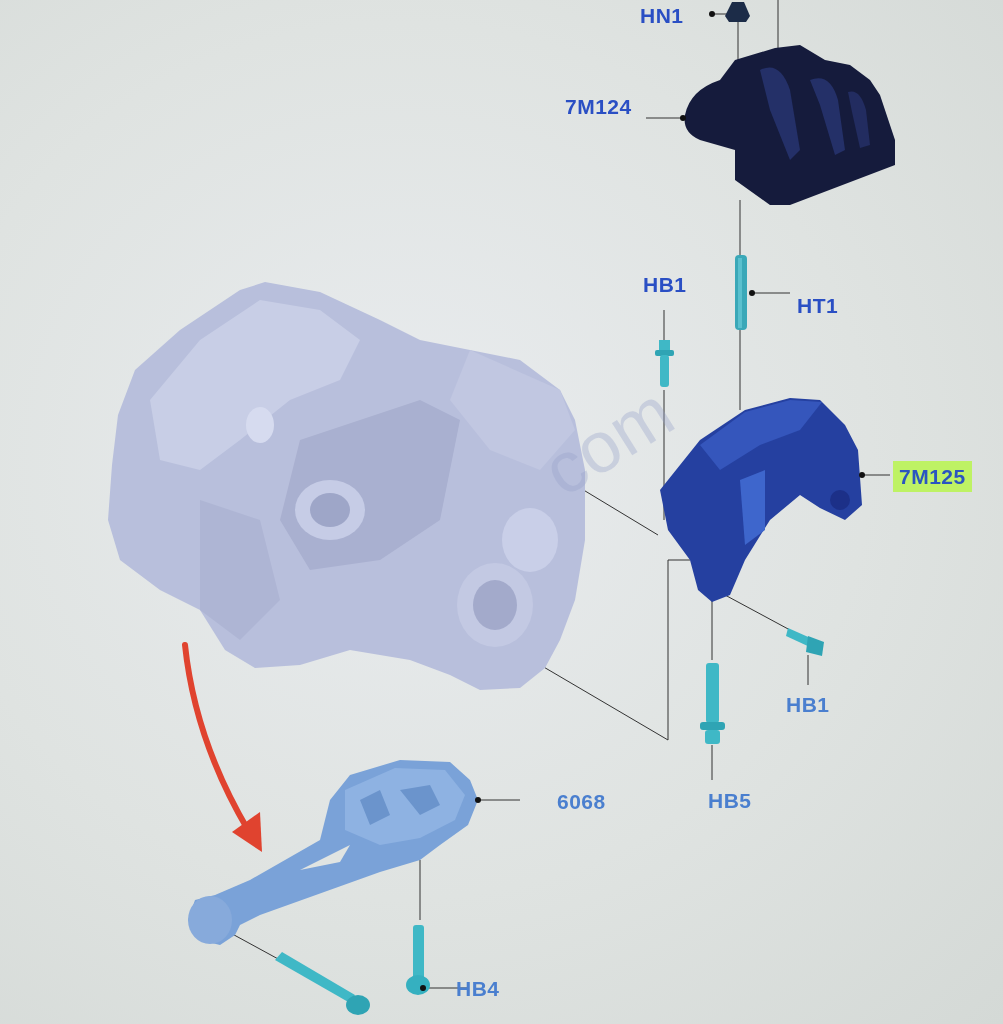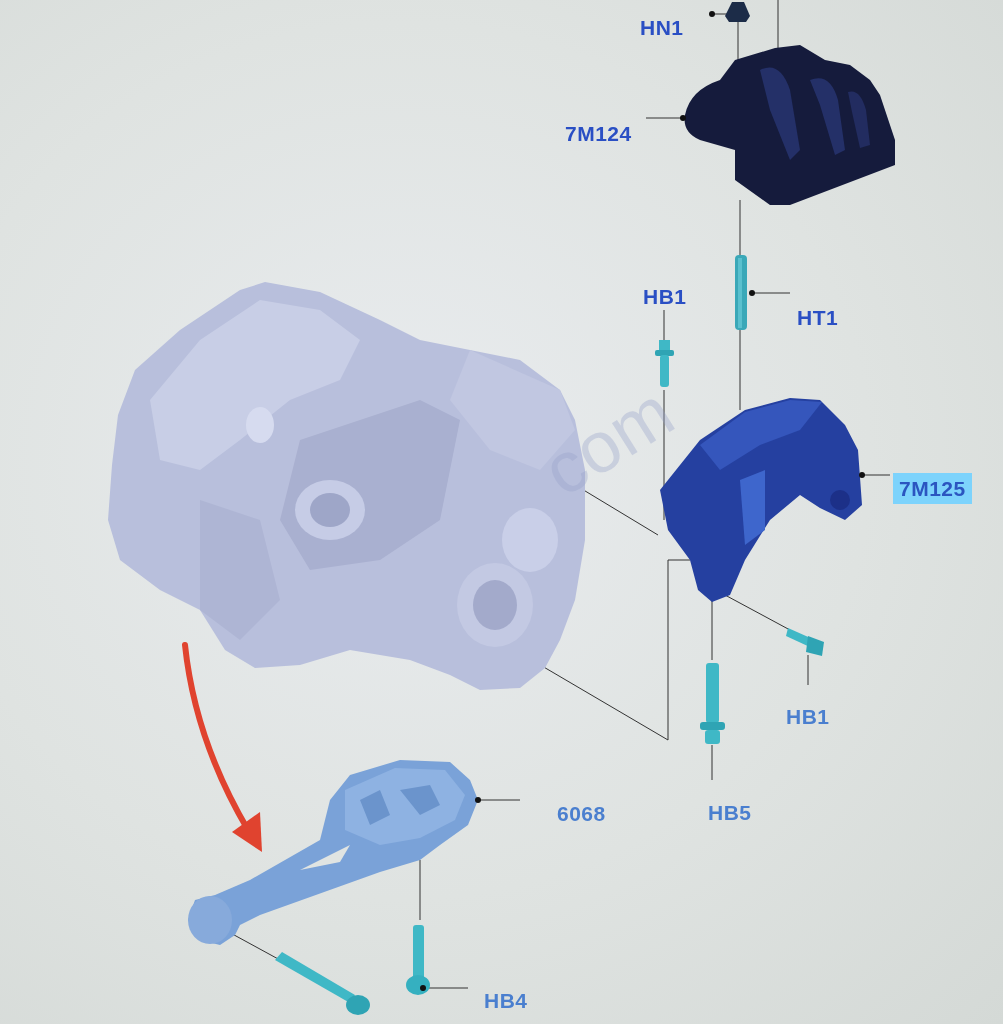--- a/index.html
+++ b/index.html
@@ -7,26 +7,25 @@
       width: 1003px; height: 1024px; overflow: hidden;
       background: radial-gradient(ellipse at 40% 45%, #e9ecef 0%, #dfe3e1 55%, #d4d9d6 100%);
       font-family: "Liberation Sans", sans-serif;
       position: relative;
     }
     #stage { position: absolute; left: 0; top: 0; width: 1003px; height: 1024px; }
     .callout {
       position: absolute; font-family: "Liberation Sans", sans-serif;
       font-weight: bold; font-size: 21px; letter-spacing: 0.5px; line-height: 1;
       white-space: nowrap;
-      margin-top: 12px;
     }
     .callout.dark { color: #2a4fc4; }
     .callout.light { color: #4a7fcf; }
     .callout.selected {
-      background: #7dd3fc; padding: 5px 6px; color: #2b55c0;
+      background: #bef264; padding: 5px 6px; color: #2b55c0;
     }
     .watermark {
       position: absolute; font-size: 72px; color: rgba(150,160,200,0.35);
       transform: rotate(-32deg); font-family: "Liberation Sans", sans-serif;
       left: 540px; top: 400px;
     }
   </style>
 </head>
 <body>
 
@@ -140,21 +139,21 @@
 
     <g>
       <path d="M275 960 L282 952 L355 995 L350 1003 Z" fill="#3fb8c6"></path>
       <ellipse cx="358" cy="1005" rx="12" ry="10" fill="#2fa4b4"></ellipse>
     </g>
   </svg>
 
   <div class="watermark">com</div>
 
   <div class="callout dark" style="left:640px;top:5px">HN1</div>
-  <div class="callout dark" style="left:565px;top:111px">7M124</div>
+  <div class="callout dark" style="left:565px;top:96px">7M124</div>
   <div class="callout dark" style="left:643px;top:274px">HB1</div>
   <div class="callout dark" style="left:797px;top:295px">HT1</div>
   <div class="callout selected" style="left:893px;top:461px">7M125</div>
   <div class="callout light" style="left:786px;top:694px">HB1</div>
   <div class="callout light" style="left:708px;top:790px">HB5</div>
   <div class="callout light" style="left:557px;top:791px">6068</div>
-  <div class="callout light" style="left:484px;top:978px">HB4</div>
+  <div class="callout light" style="left:456px;top:978px">HB4</div>
 </div>
 
 </body></html>

